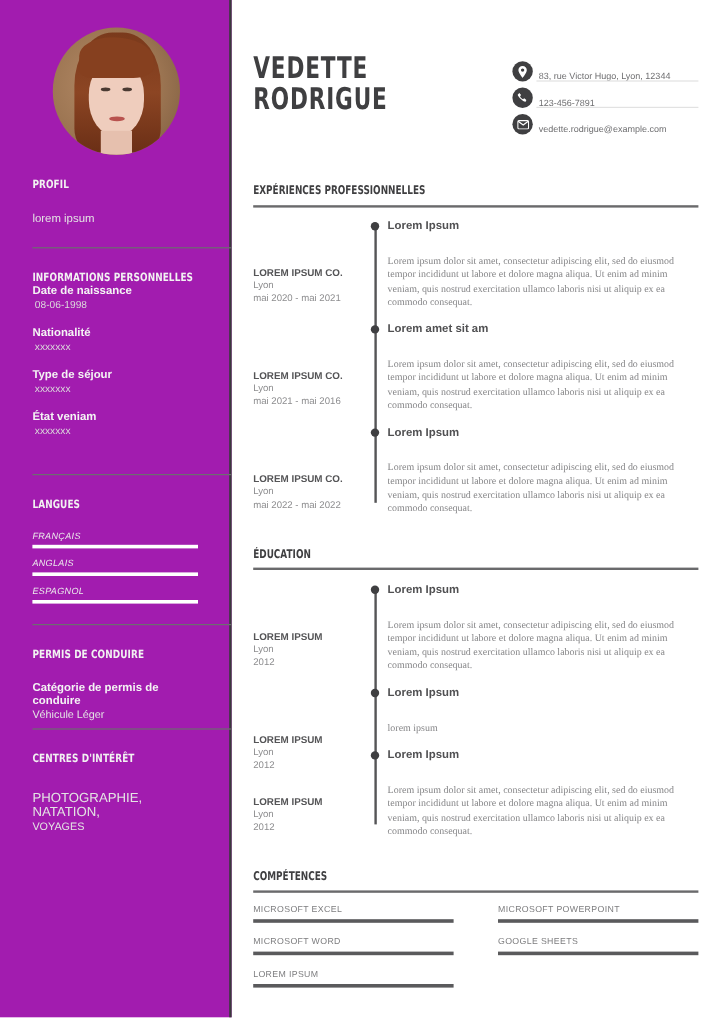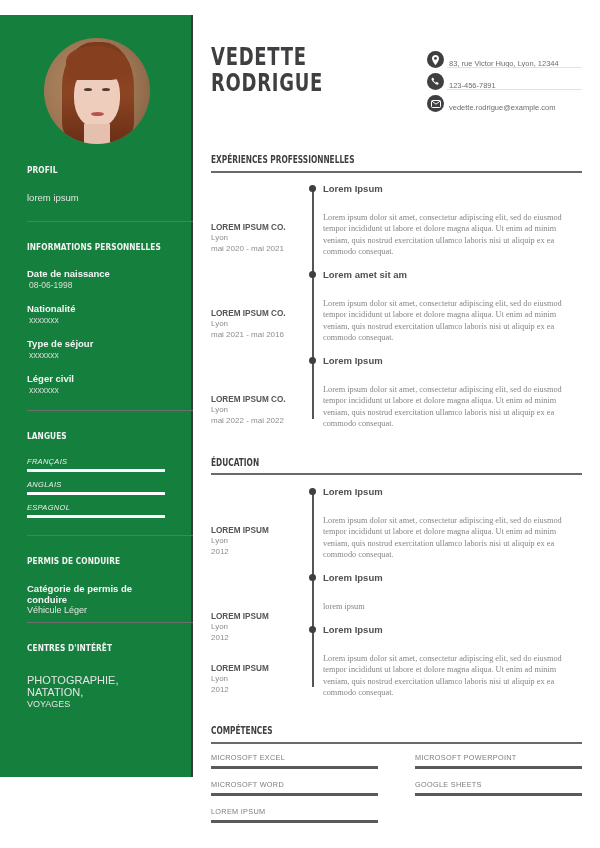--- a/index.html
+++ b/index.html
@@ -1,22 +1,22 @@
 <!DOCTYPE html>
 <html><head>
 <meta charset="utf-8">
 <style>
   * { box-sizing: border-box; margin: 0; padding: 0; }
   html, body { width: 600px; height: 848px; background: #ffffff; overflow: hidden; }
   body { font-family: "Liberation Sans", sans-serif; position: relative; }
 
   
   .sidebar {
-    position: absolute; left: 0; top: 15px; width: 193px; height: 762px;
-    background: #15803d; border-right: 2px solid #3a3a3c; color: #ffffff;
+    position: absolute; left: 0; top: 0; width: 193px; height: 848px;
+    background: #a21caf; border-right: 2px solid #3a3a3c; color: #ffffff;
   }
   .photo {
     position: absolute; left: 44px; top: 23px; width: 106px; height: 106px;
     border-radius: 50%; overflow: hidden;
     background: radial-gradient(circle at 40% 45%, #b48a66 0%, #9c7552 55%, #7b5a3e 100%);
   }
   .photo .hair {
     position: absolute; left: 18px; top: 4px; width: 72px; height: 100px;
     border-radius: 44% 44% 20% 20%;
     background: linear-gradient(180deg, #7a3a1c 0%, #8c4523 50%, #6b2f16 100%);
@@ -110,35 +110,35 @@
   </div>
 
   <div class="side-section" style="top:149px">
     <div class="side-title">PROFIL</div>
     <div class="side-text" style="margin-top:17px">lorem ipsum</div>
   </div>
   <div class="side-divider" style="top:206px"></div>
 
   <div class="side-section" style="top:226px">
     <div class="side-title">INFORMATIONS PERSONNELLES</div>
-    <div style="margin-top:16px">
+    <div style="">
       <div class="info-item">
         <div class="info-label">Date de naissance</div>
         <div class="info-value">08-06-1998</div>
       </div>
       <div class="info-item">
         <div class="info-label">Nationalité</div>
         <div class="info-value">xxxxxxx</div>
       </div>
       <div class="info-item">
         <div class="info-label">Type de séjour</div>
         <div class="info-value">xxxxxxx</div>
       </div>
       <div class="info-item">
-        <div class="info-label">Léger civil</div>
+        <div class="info-label">État veniam</div>
         <div class="info-value">xxxxxxx</div>
       </div>
     </div>
   </div>
   <div class="side-divider" style="top:395px"></div>
 
   <div class="side-section" style="top:415px">
     <div class="side-title">LANGUES</div>
     <div style="margin-top:16px">
       <div class="lang-item">

